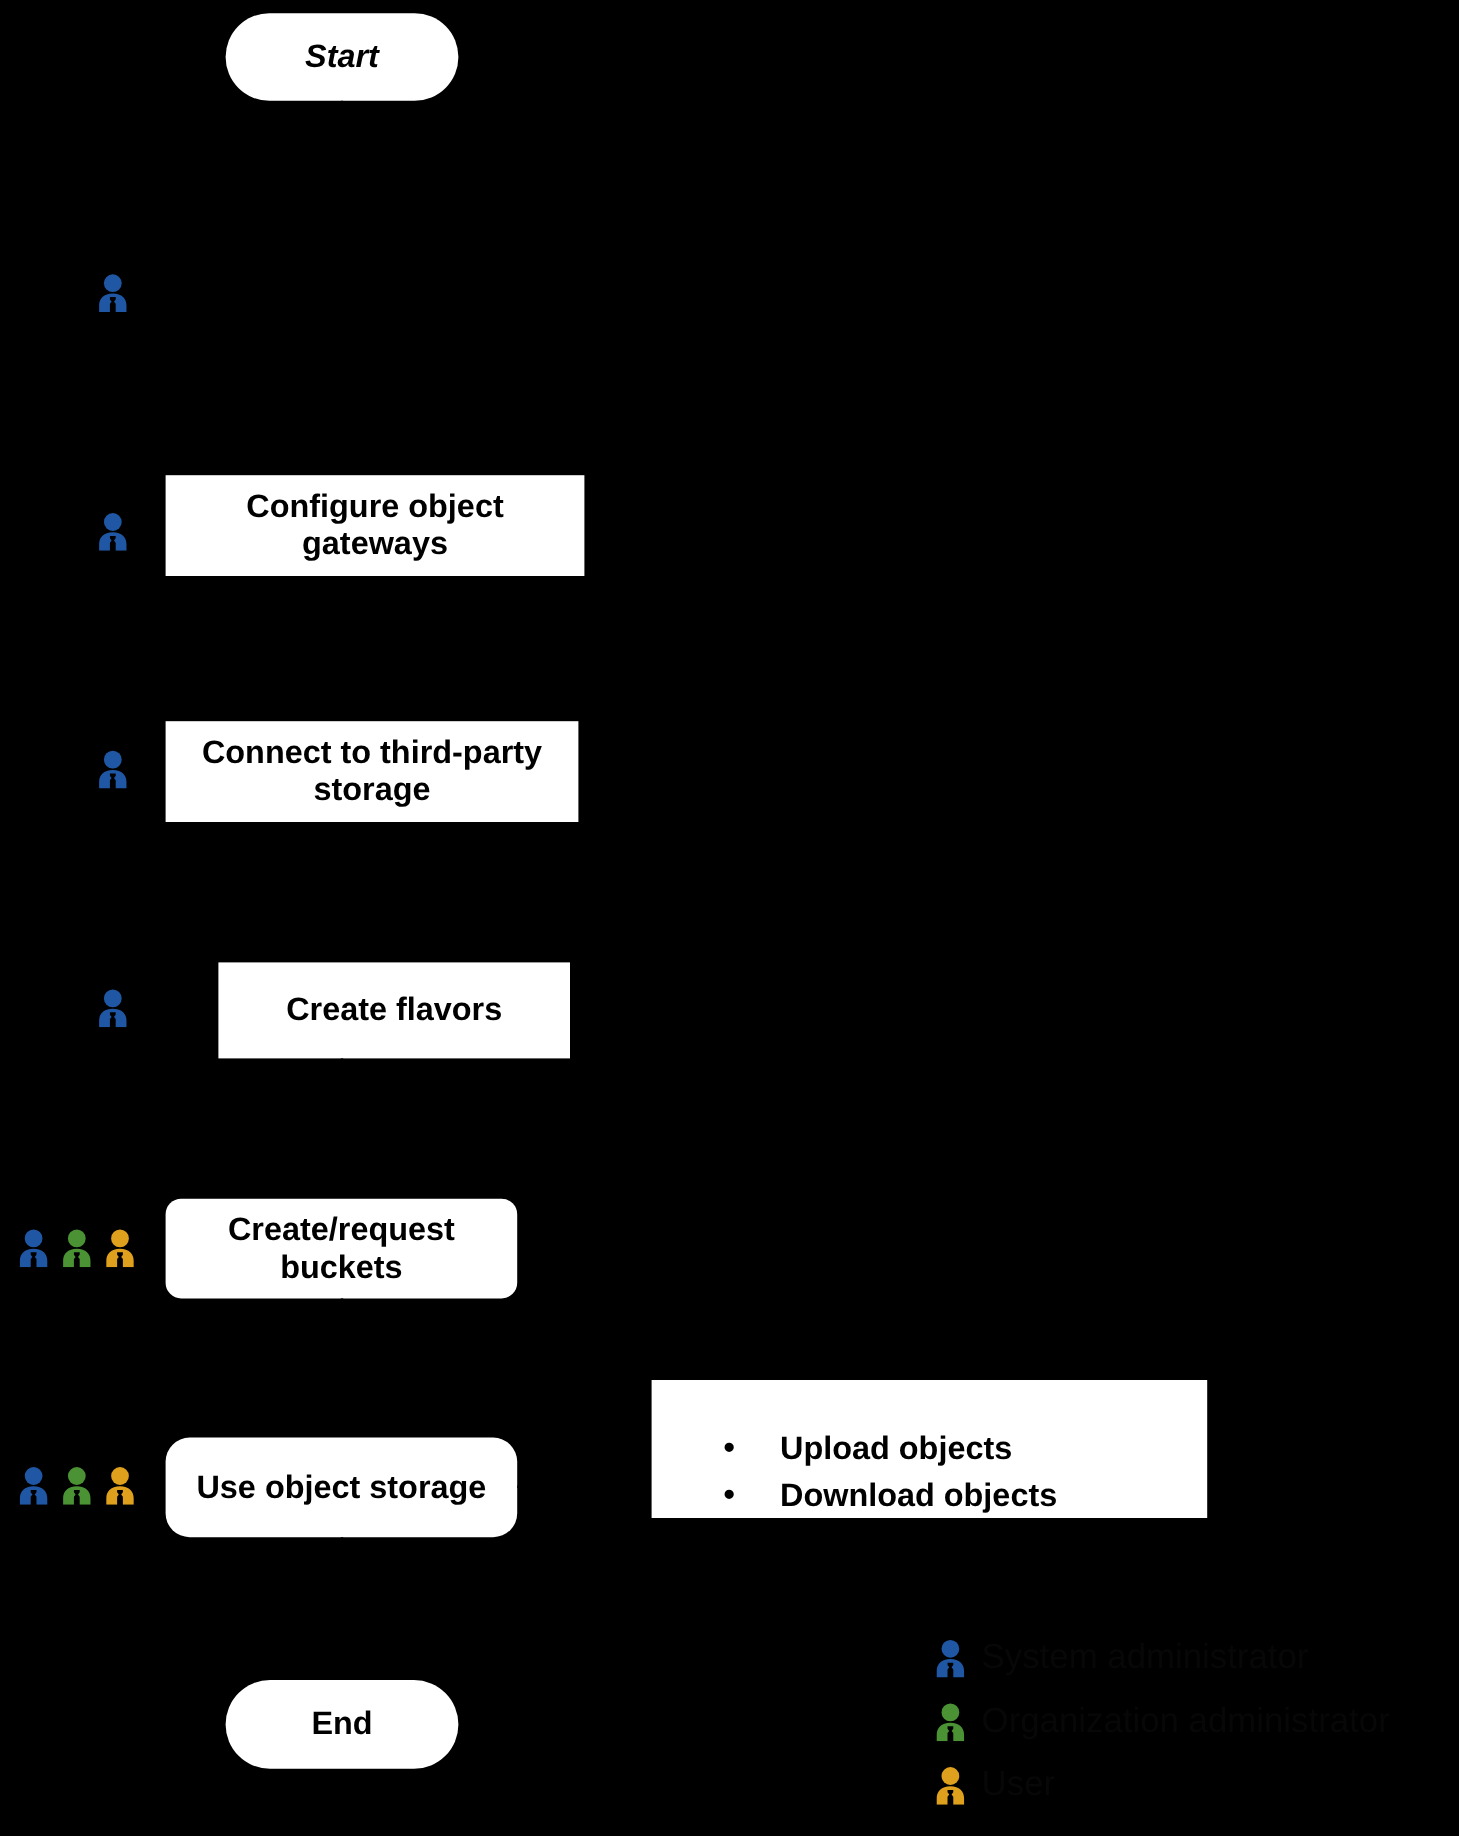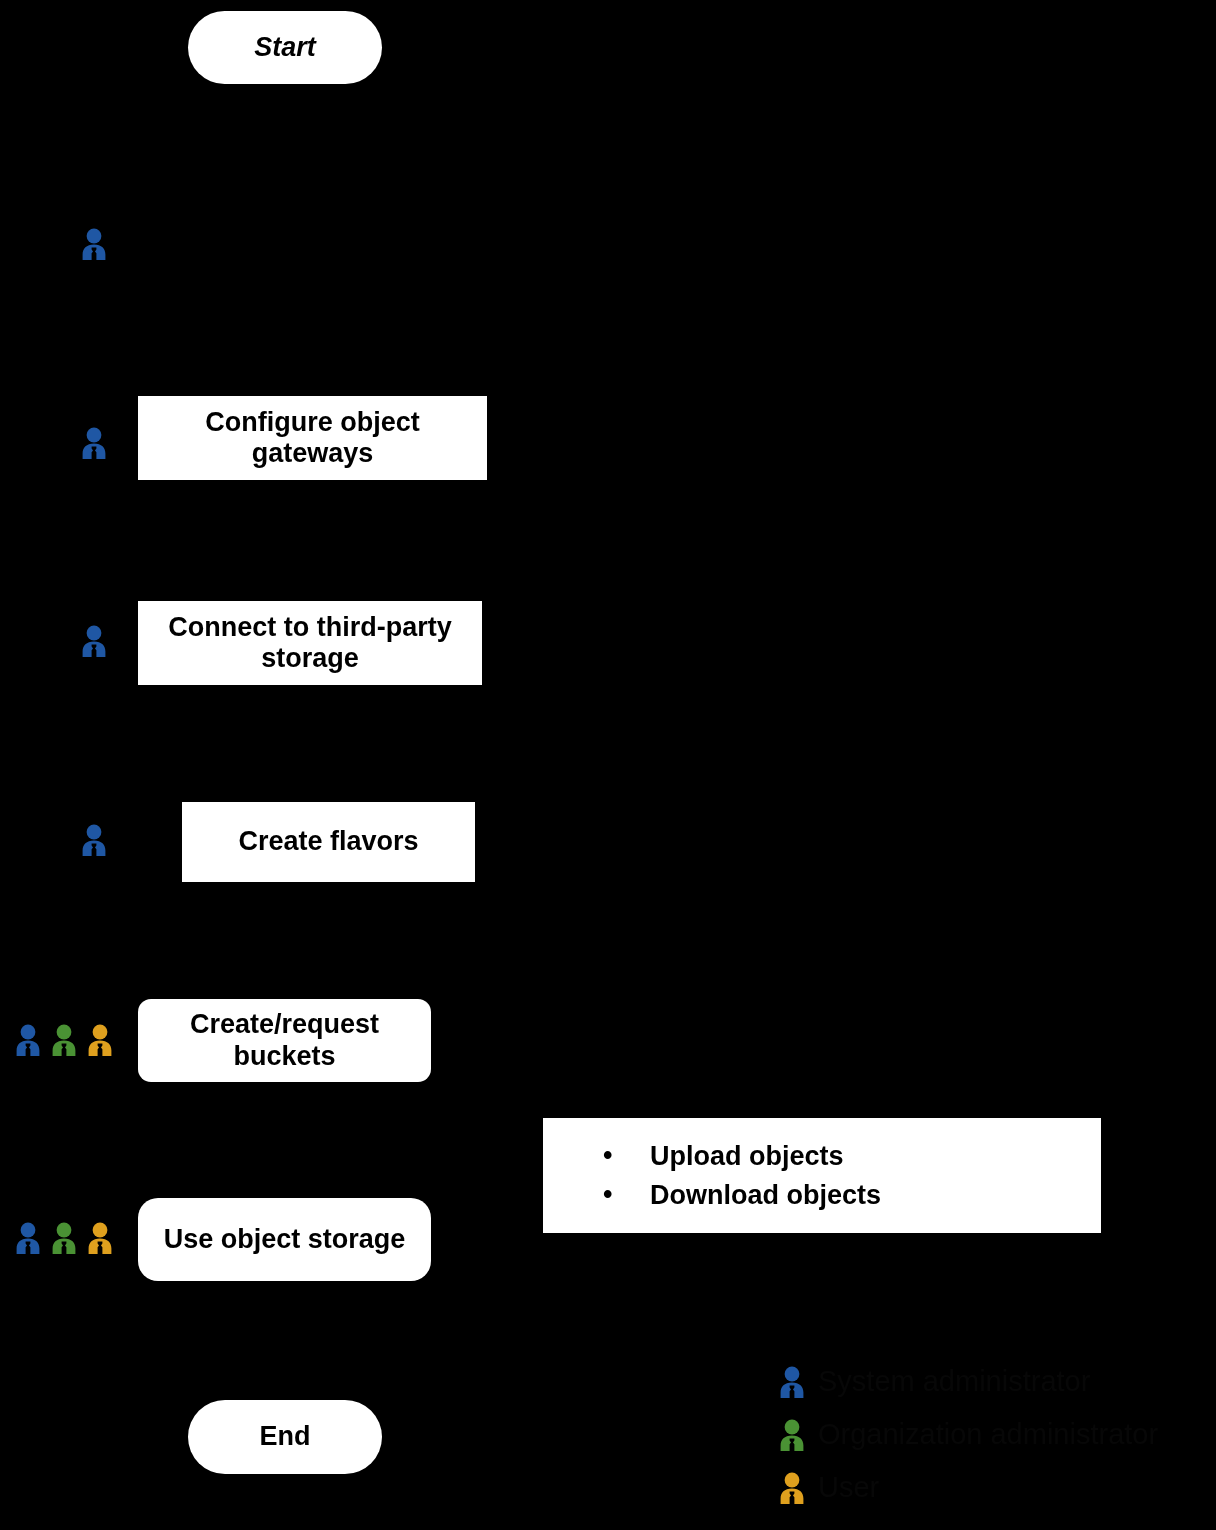--- a/index.html
+++ b/index.html
@@ -208,21 +208,21 @@
       <circle cx="14" cy="8" r="7.4" fill="#DFA01E"></circle>
       <path d="M14 16.6 C6.4 16.6 2.6 20.8 2.6 26.6 L2.6 32 L11.6 32 L11.6 25.2 L13 23.4 L11.6 21.6 L11.6 19.6 L16.4 19.6 L16.4 21.6 L15 23.4 L16.4 25.2 L16.4 32 L25.4 32 L25.4 26.6 C25.4 20.8 21.6 16.6 14 16.6 Z" fill="#DFA01E"></path>
     </svg>
   </div>
   <div class="node process" style="left:138px; top:1198px; width:293px; height:83px;border-radius:20px;">
     <span>Use object storage</span>
   </div>
 
   <div class="connector" style="left:431px; top:1238px; width:112px; height:2px;"></div>
 
-  <div class="listbox" style="left:543px; top:1118px; width:558px; height:115px;">
+  <div class="listbox" style="left:543px; top:1150px; width:463px; height:115px;justify-content:flex-end;">
     <ul>
       <li>Upload objects</li>
       <li>Download objects</li>
     </ul>
   </div>
 
   <div class="connector" style="left:284px; top:1281px; height:119px;"></div>
 
   <div class="node terminator" style="left:188px; top:1400px; width:194px; height:74px;text-align:center;">
     <span>End</span>

